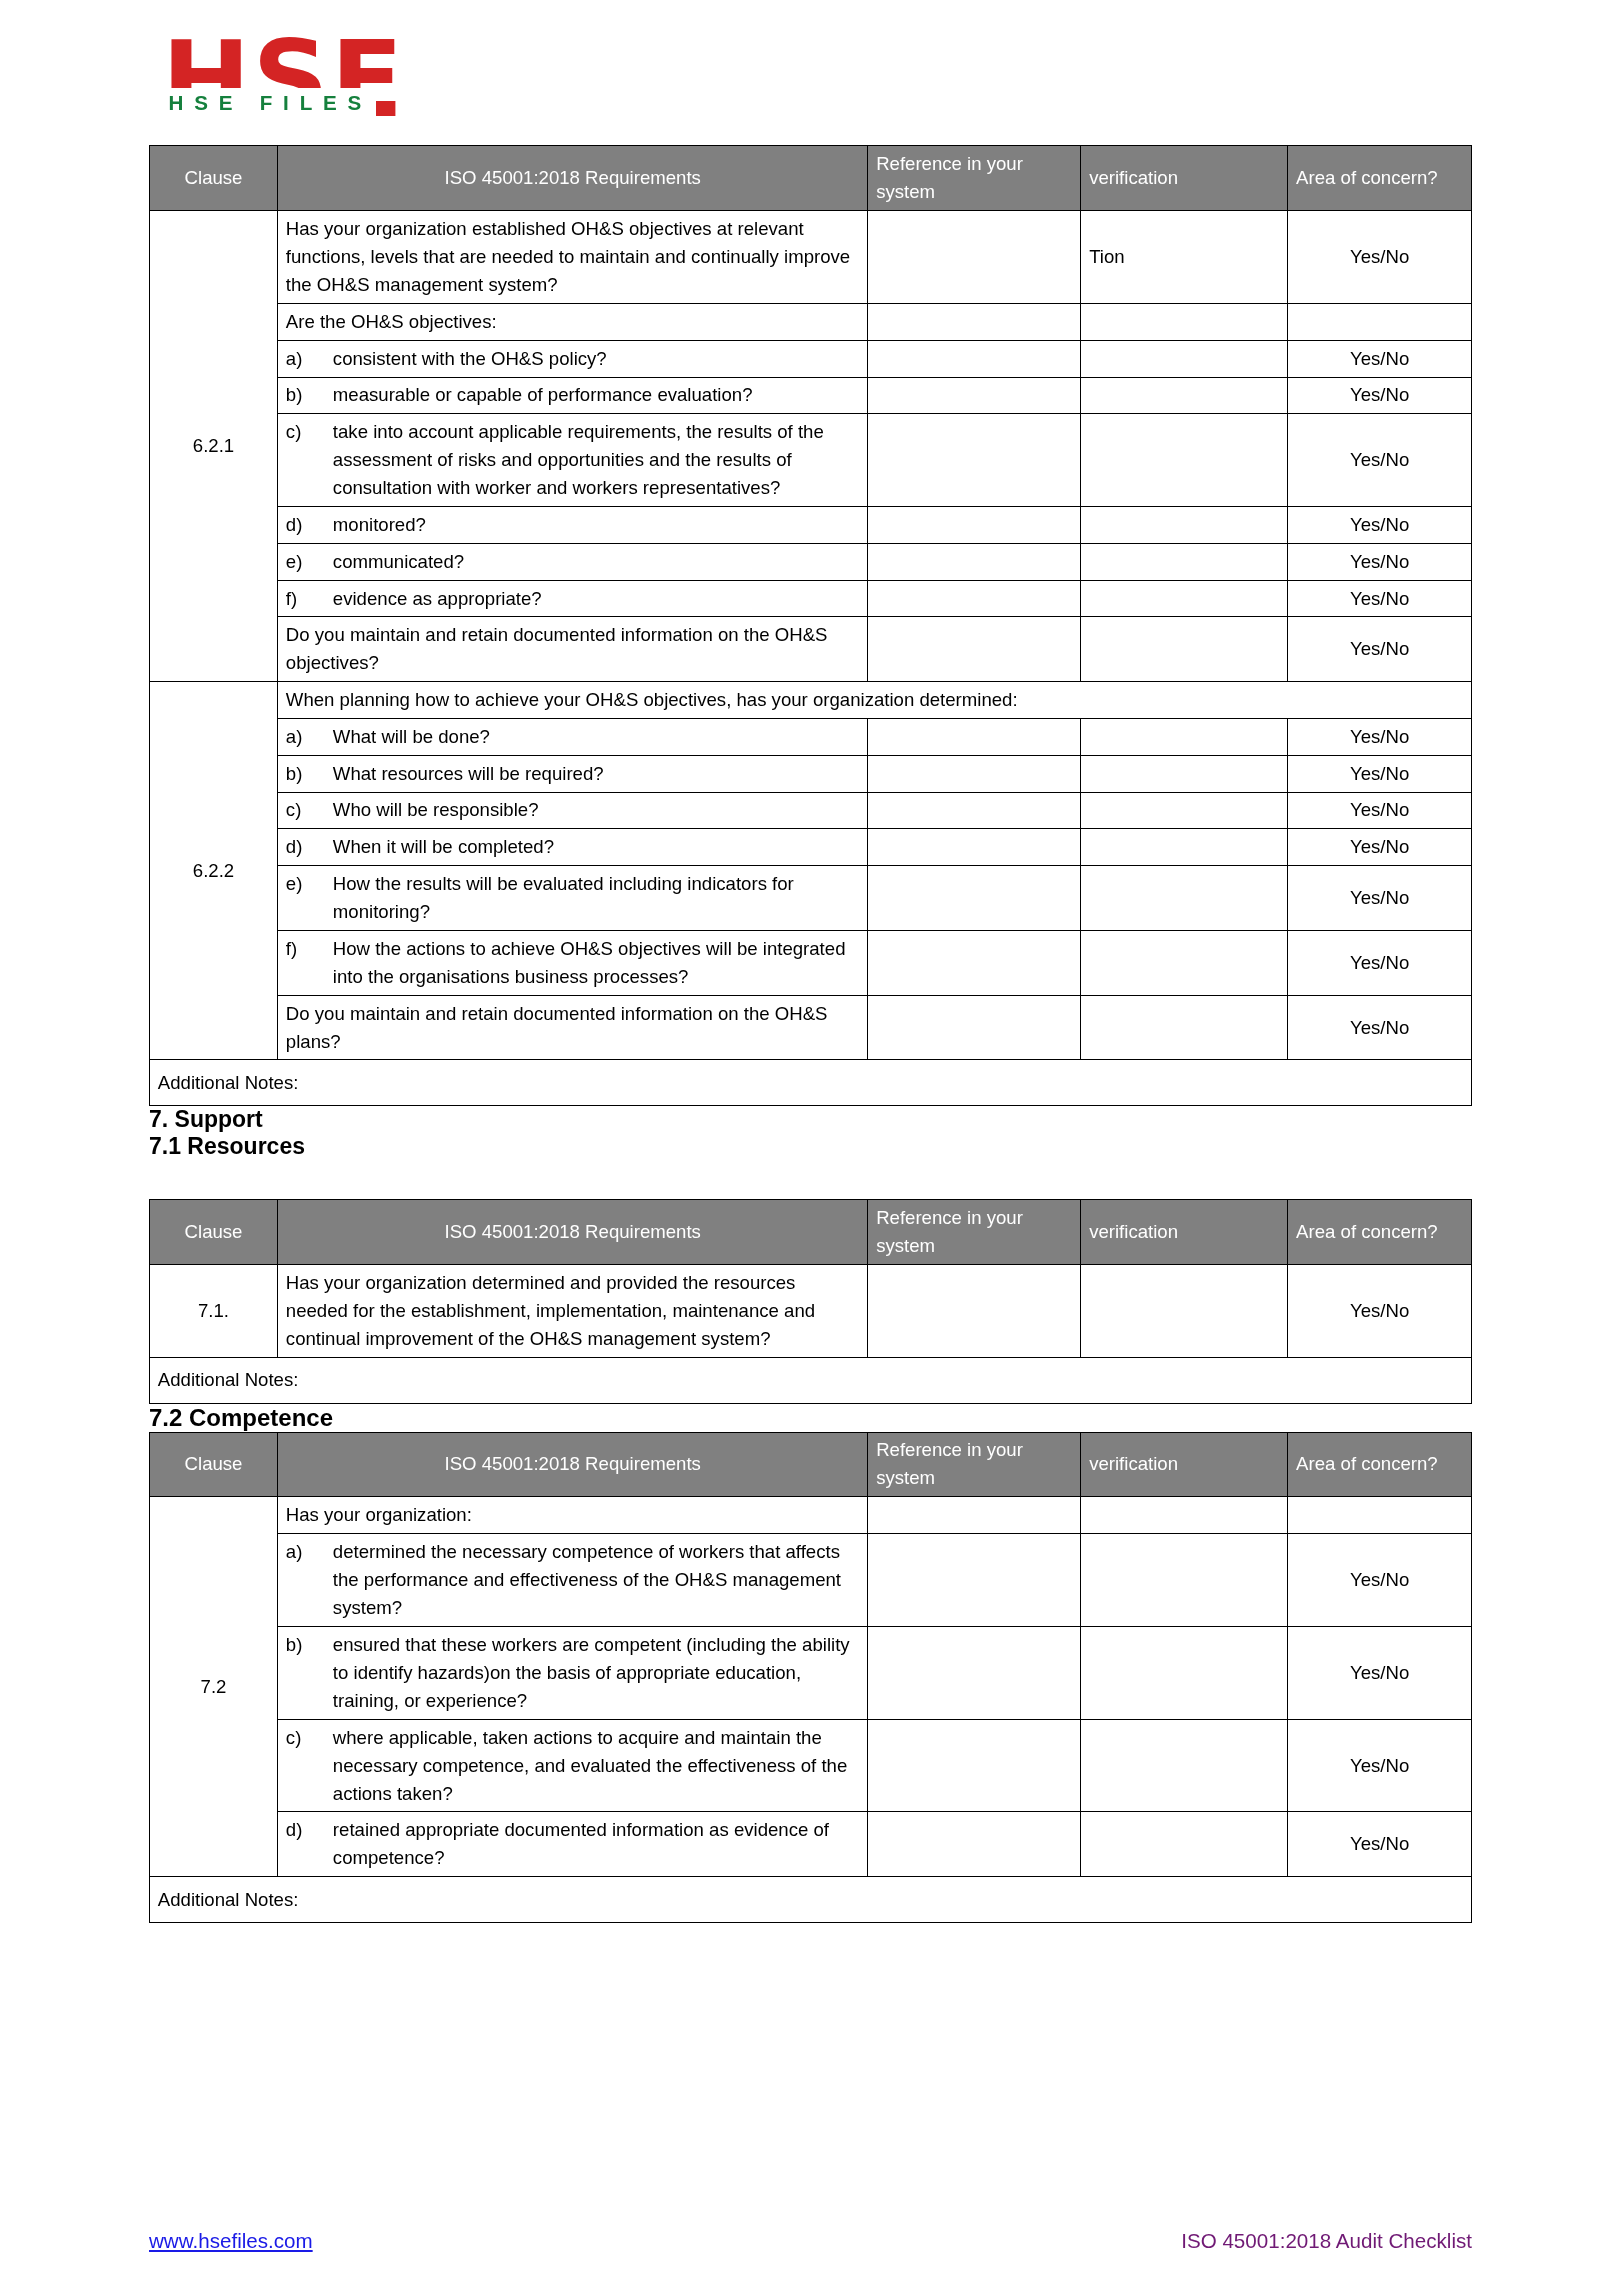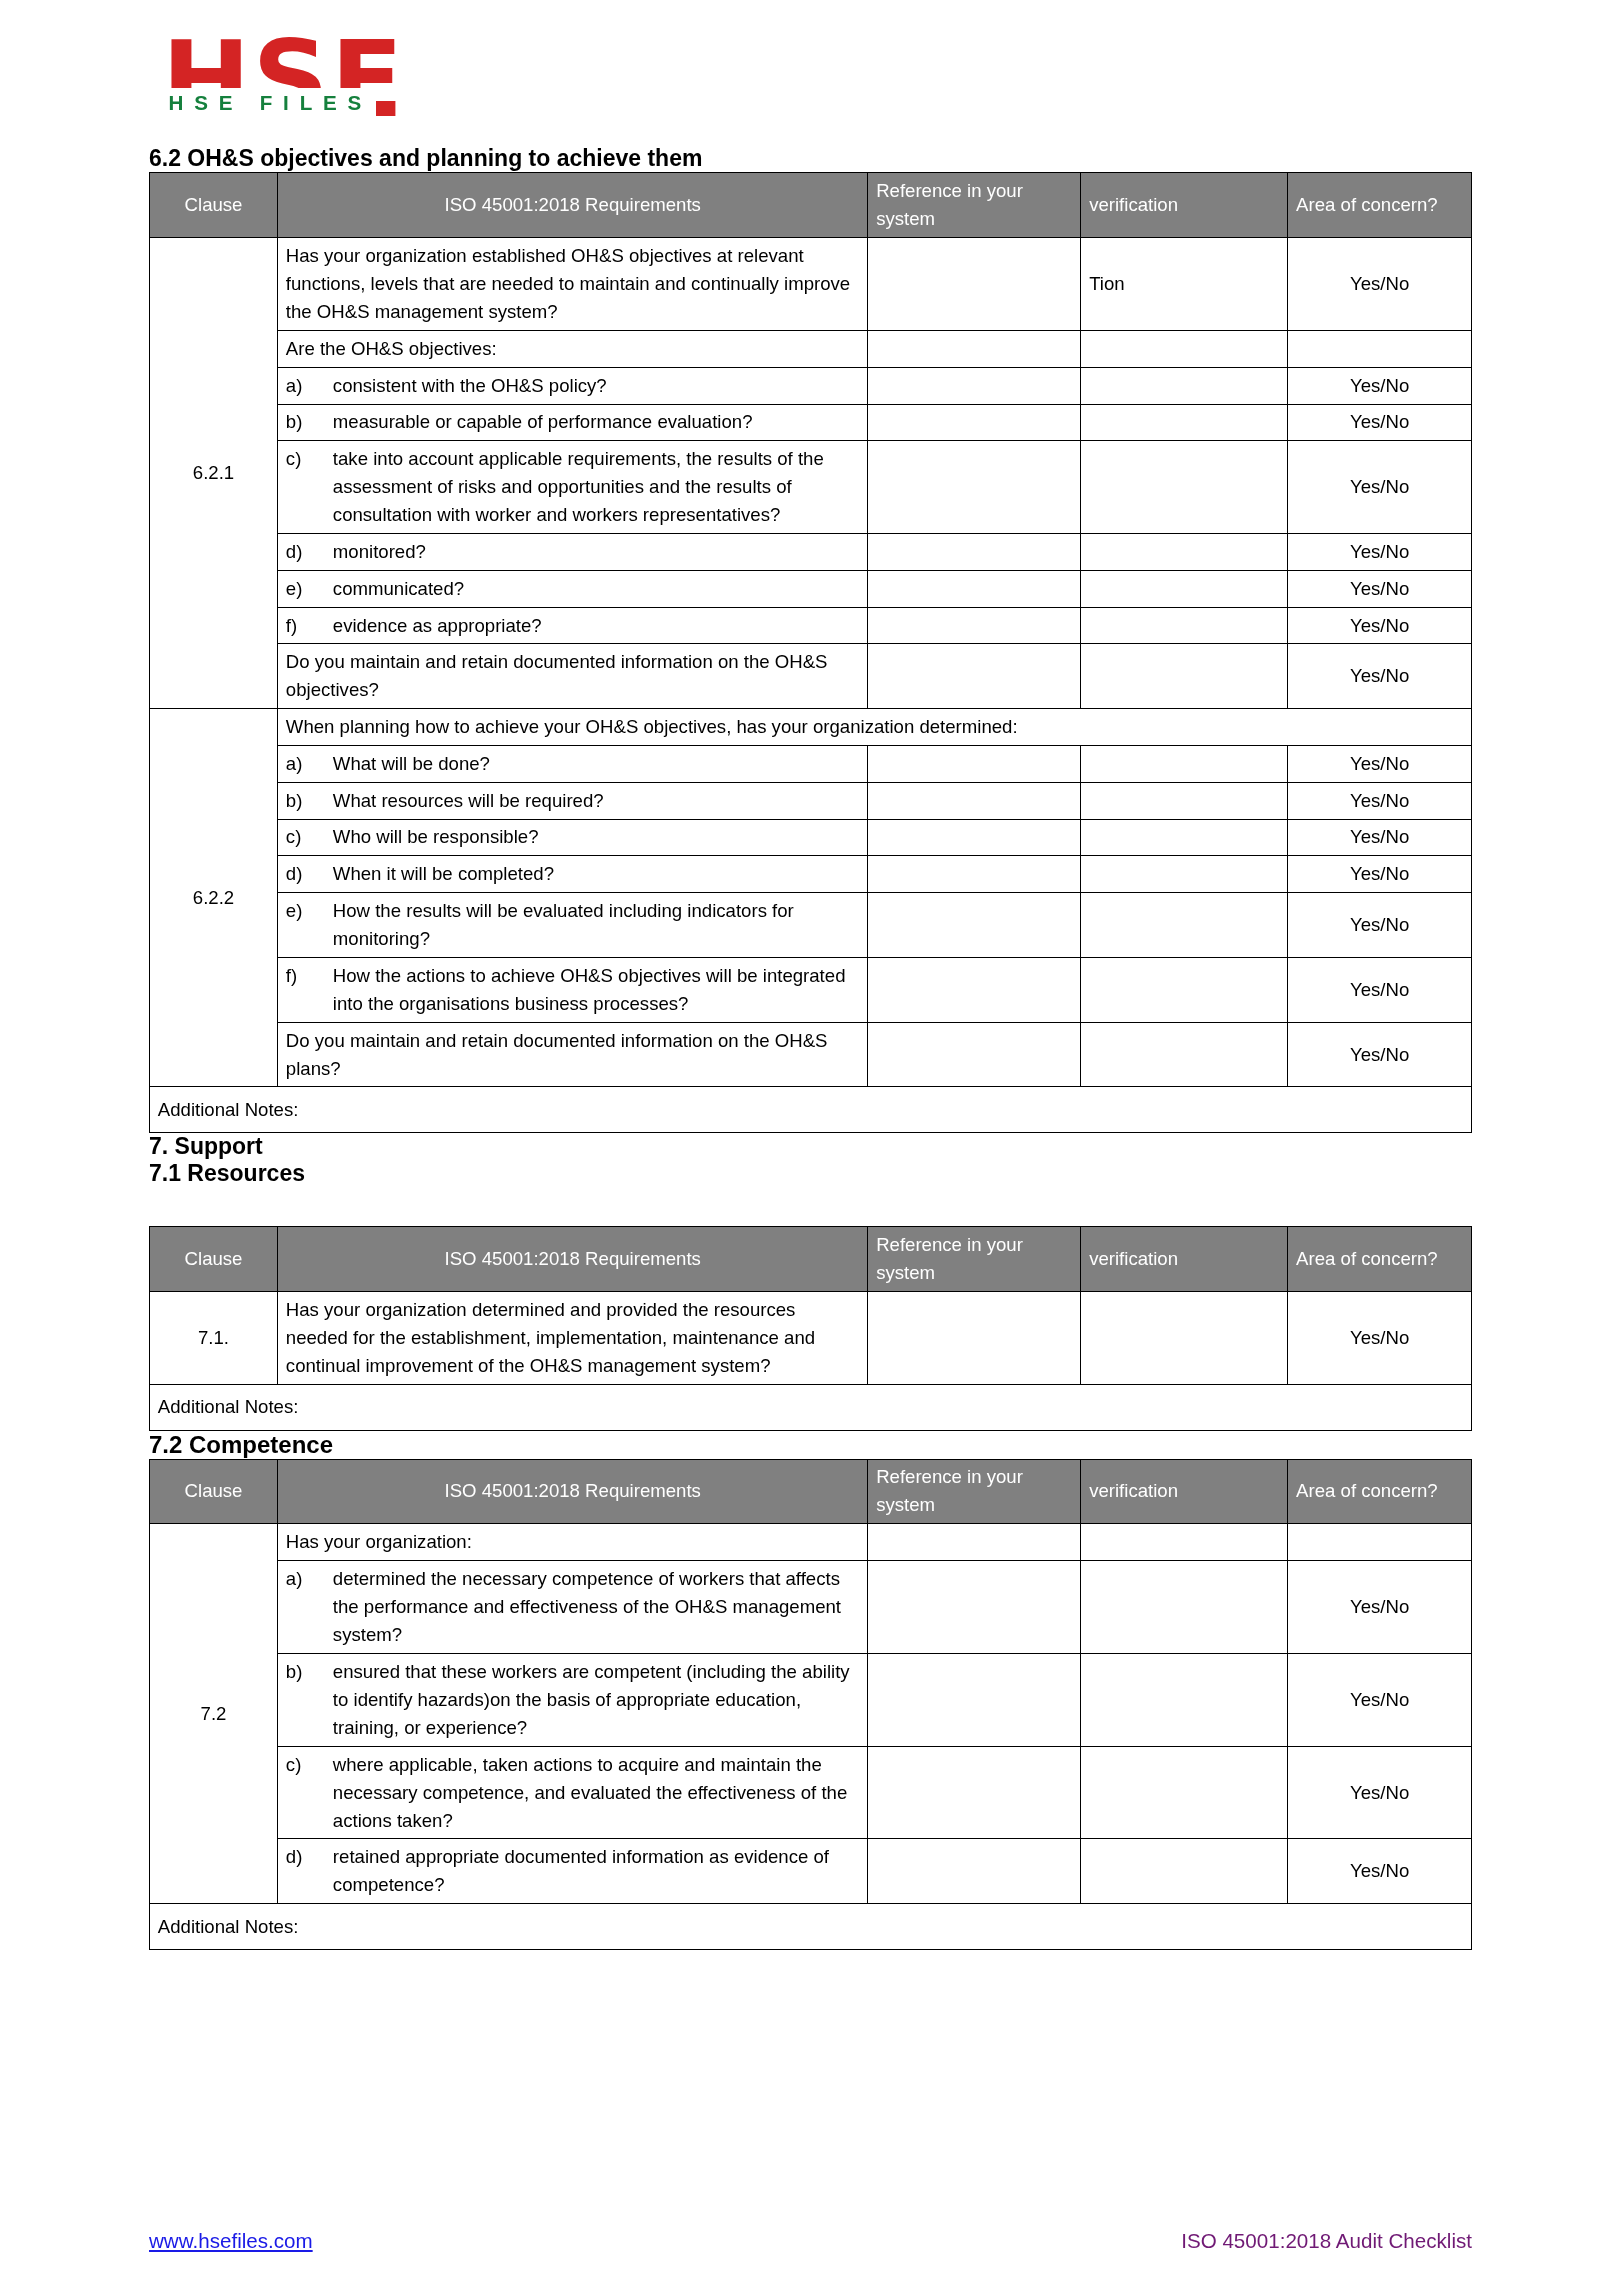--- a/index.html
+++ b/index.html
@@ -162,21 +162,20 @@
 </head>
 <body>
 
 <div class="page">
 
   <div class="logo-wrap">
     <div class="logo-big">HSE</div>
     <div class="logo-small">HSE FILES</div>
   </div>
 
-  <h2 class="sec h-main">6.2 OH&amp;S objectives and planning to achieve them</h2>
 
   <table class="chk">
     <thead>
       <tr>
         <th class="col-clause">Clause</th>
         <th class="col-req">ISO 45001:2018 Requirements</th>
         <th class="col-ref">Reference in your system</th>
         <th class="col-ver">verification</th>
         <th class="col-area">Area of concern?</th>
       </tr>

